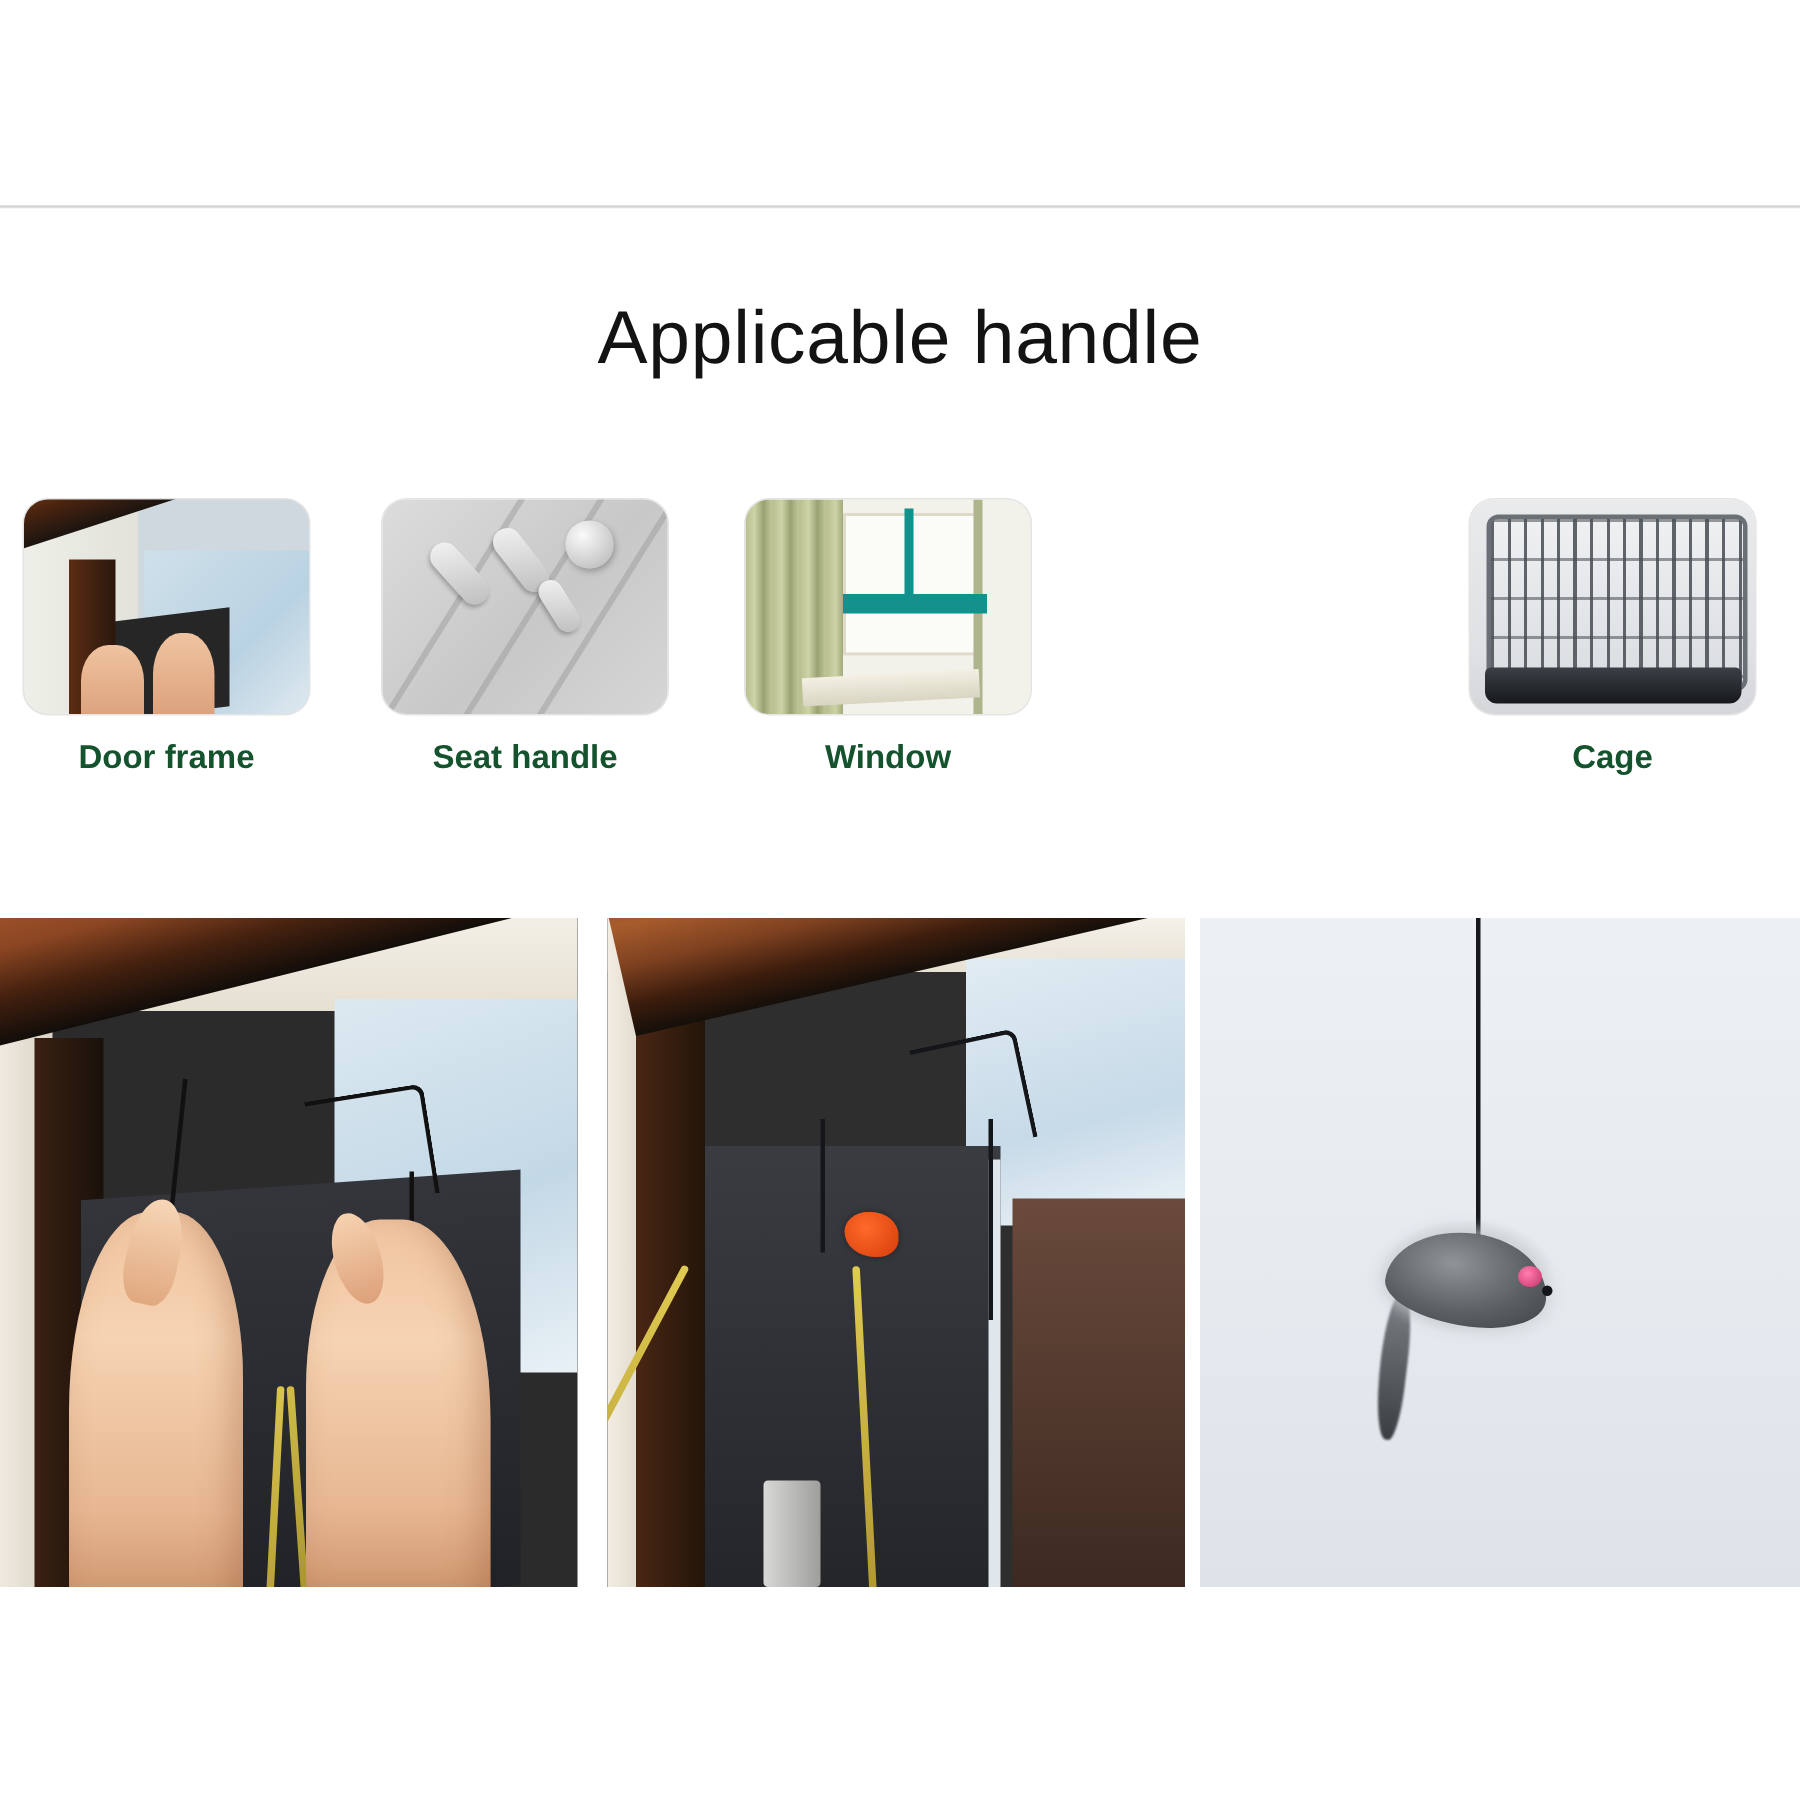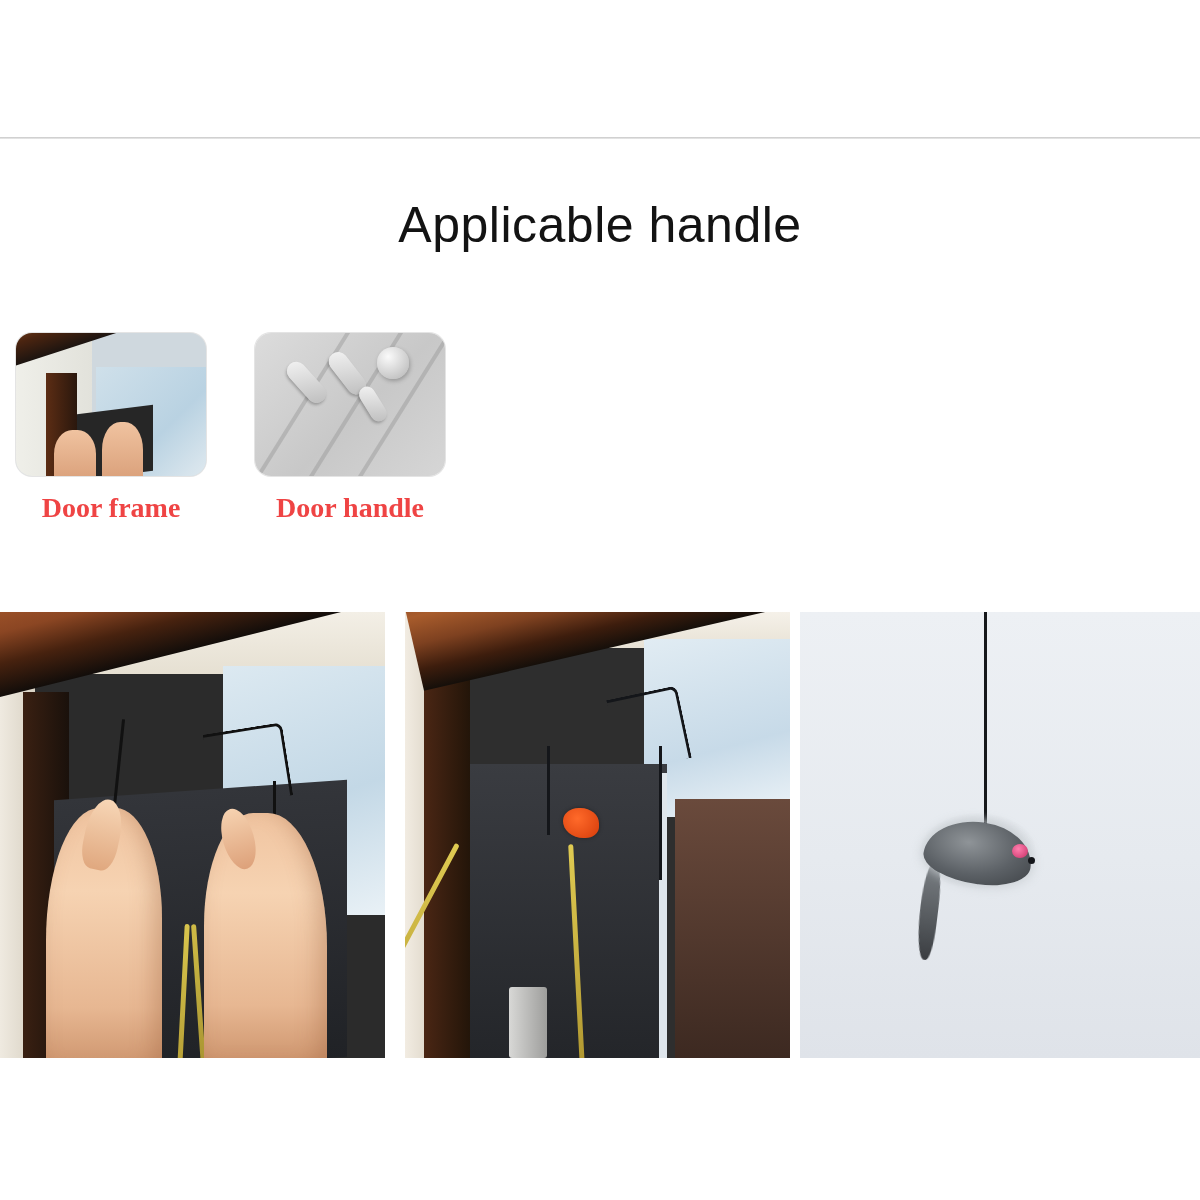--- a/index.html
+++ b/index.html
@@ -58,25 +58,25 @@
     height: 143px;
     border-radius: 16px;
     overflow: hidden;
     background: #dcdcdc;
     box-shadow: 0 0 0 1px rgba(210,210,210,0.6);
   }
   .scene-label {
     margin-top: 16px;
     width: 190px;
     text-align: center;
-    font-size: 28px;
+    font-size: 22px;
     font-weight: 700;
-    color: #ef4444;
+    color: #14532d;
     white-space: nowrap;
-    font-family: Liberation Serif, serif;
+    font-family: Liberation Sans, sans-serif;
   }
 
   
 
   
   .t-doorframe { background: #cfd8de; }
   .t-doorframe .wall {
     position: absolute; left: 0; top: 0; width: 40%; height: 100%;
     background: linear-gradient(to right, #efefe9, #e2e2db);
   }
@@ -423,25 +423,43 @@
   <div class="scene-item" style="left:255px;">
     <div class="scene-thumb t-handle">
       <div class="hstripe" style="left:24%;top:-35%;"></div>
       <div class="hstripe" style="left:52%;top:-35%;"></div>
       <div class="hstripe" style="left:78%;top:-35%;"></div>
       <div class="lever" style="left:14%;top:28%;width:26%;height:13%;transform:rotate(48deg);"></div>
       <div class="lever" style="left:36%;top:22%;width:26%;height:13%;transform:rotate(52deg);"></div>
       <div class="lever" style="left:52%;top:44%;width:20%;height:11%;transform:rotate(58deg);"></div>
       <div class="knob" style="left:64%;top:10%;width:17%;height:22%;"></div>
     </div>
-    <div class="scene-label">Door handle</div>
-  </div>
-
-
-
+    <div class="scene-label">Seat handle</div>
+  </div>
+
+  <div class="scene-item" style="left:497px;">
+    <div class="scene-thumb t-window">
+      <div class="pane"></div>
+      <div class="mullion" style="left:80%;"></div>
+      <div class="bar-v"></div>
+      <div class="bar-h"></div>
+      <div class="curtain"></div>
+      <div class="sill"></div>
+    </div>
+    <div class="scene-label">Window</div>
+  </div>
+
+
+  <div class="scene-item" style="left:980px;">
+    <div class="scene-thumb t-cage">
+      <div class="cagebox"></div>
+      <div class="tray"></div>
+    </div>
+    <div class="scene-label">Cage</div>
+  </div>
 
 </div>
 
 <div class="panels">
 
   <div class="panel panel-1 p1">
     <div class="ceil"></div>
     <div class="sky"></div>
     <div class="wall-l"></div>
     <div class="jamb-l"></div>

